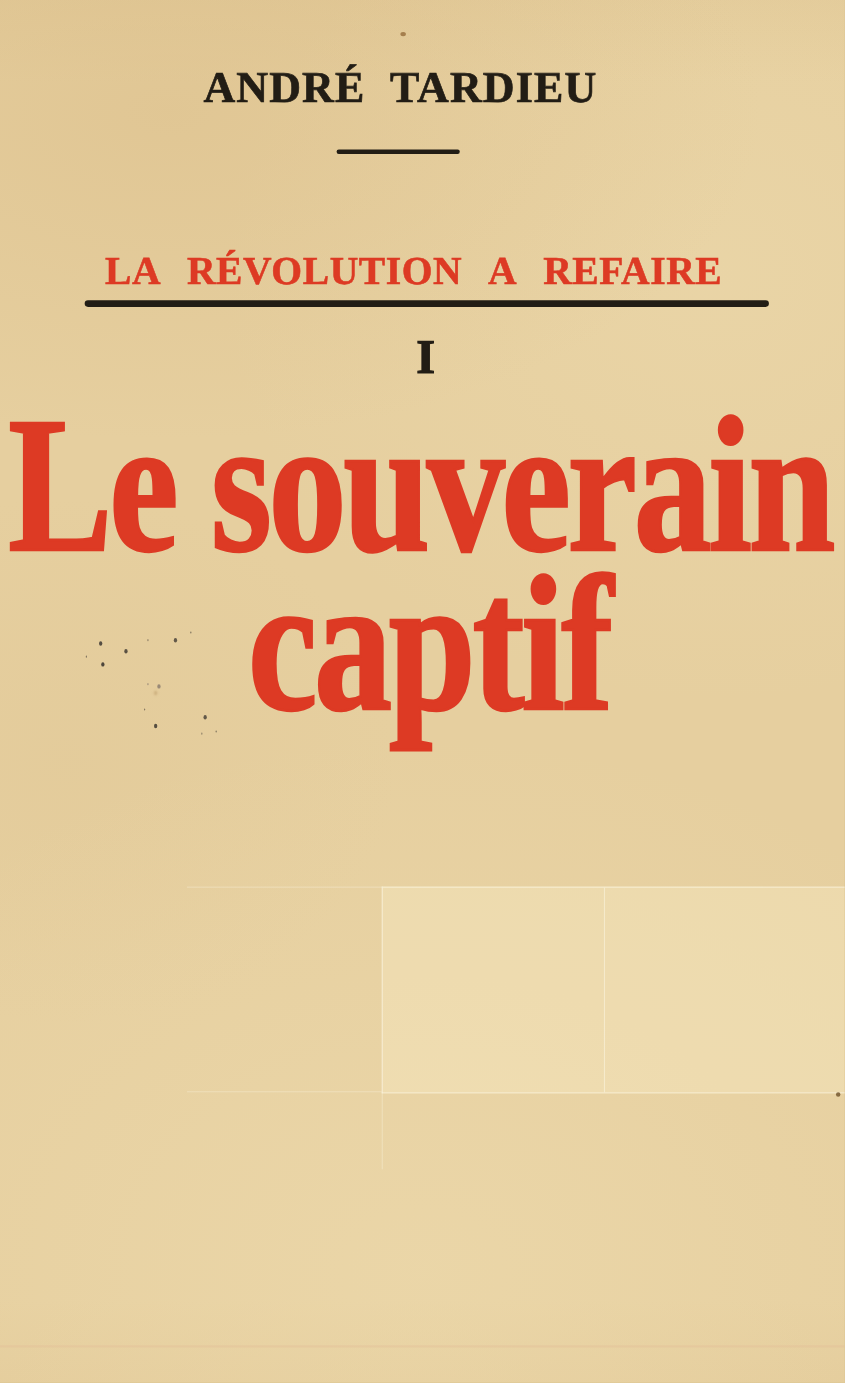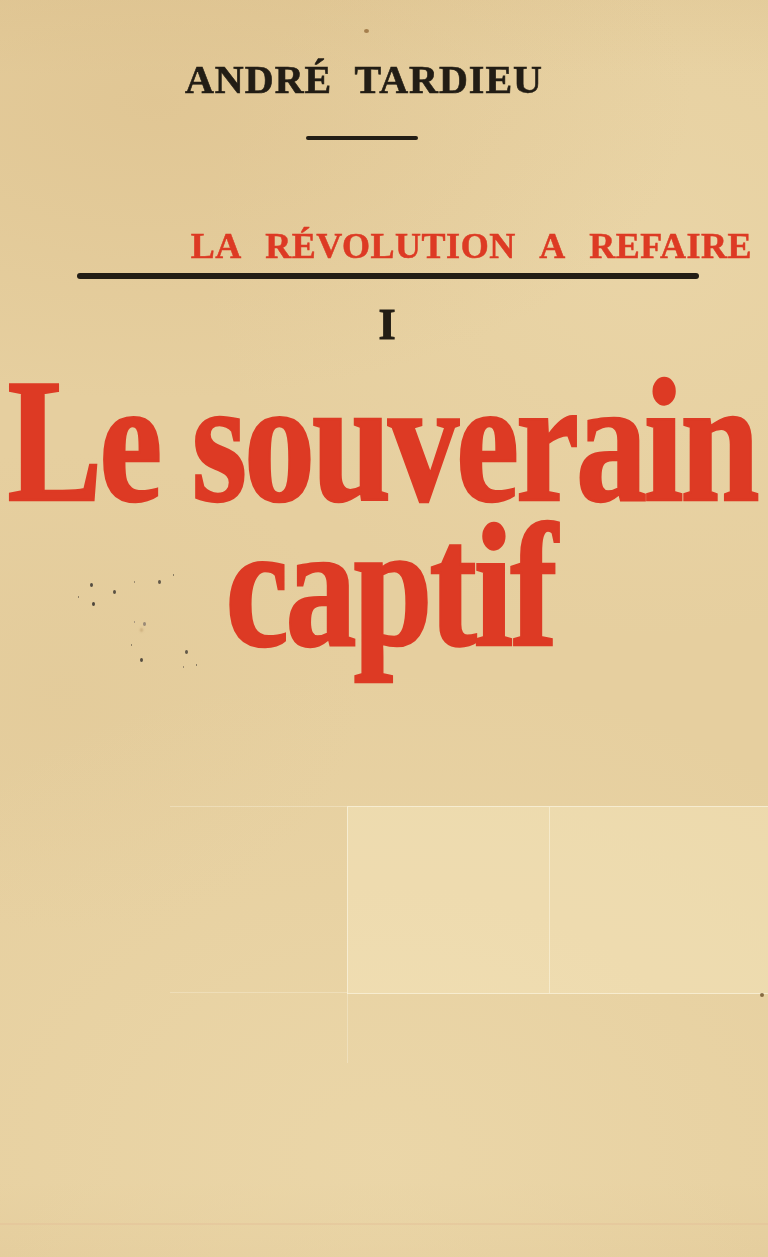--- a/index.html
+++ b/index.html
@@ -99,21 +99,21 @@
     width: 112px;
     height: 4px;
     background: var(--color-ink-black, #221d15);
     border-radius: 2px;
   }
   .series-title {
     position: absolute;
     left: 0;
     right: 16px;
     top: 225px;
-    text-align: right;
+    text-align: center;
     font-size: 36px;
     font-weight: bold;
     letter-spacing: 0.5px;
     word-spacing: 16px;
     color: var(--color-accent-red, #dd3a24);
     -webkit-text-stroke: 0.5px var(--color-accent-red, #dd3a24);
   }
   .series-underline {
     position: absolute;
     left: 77px;

